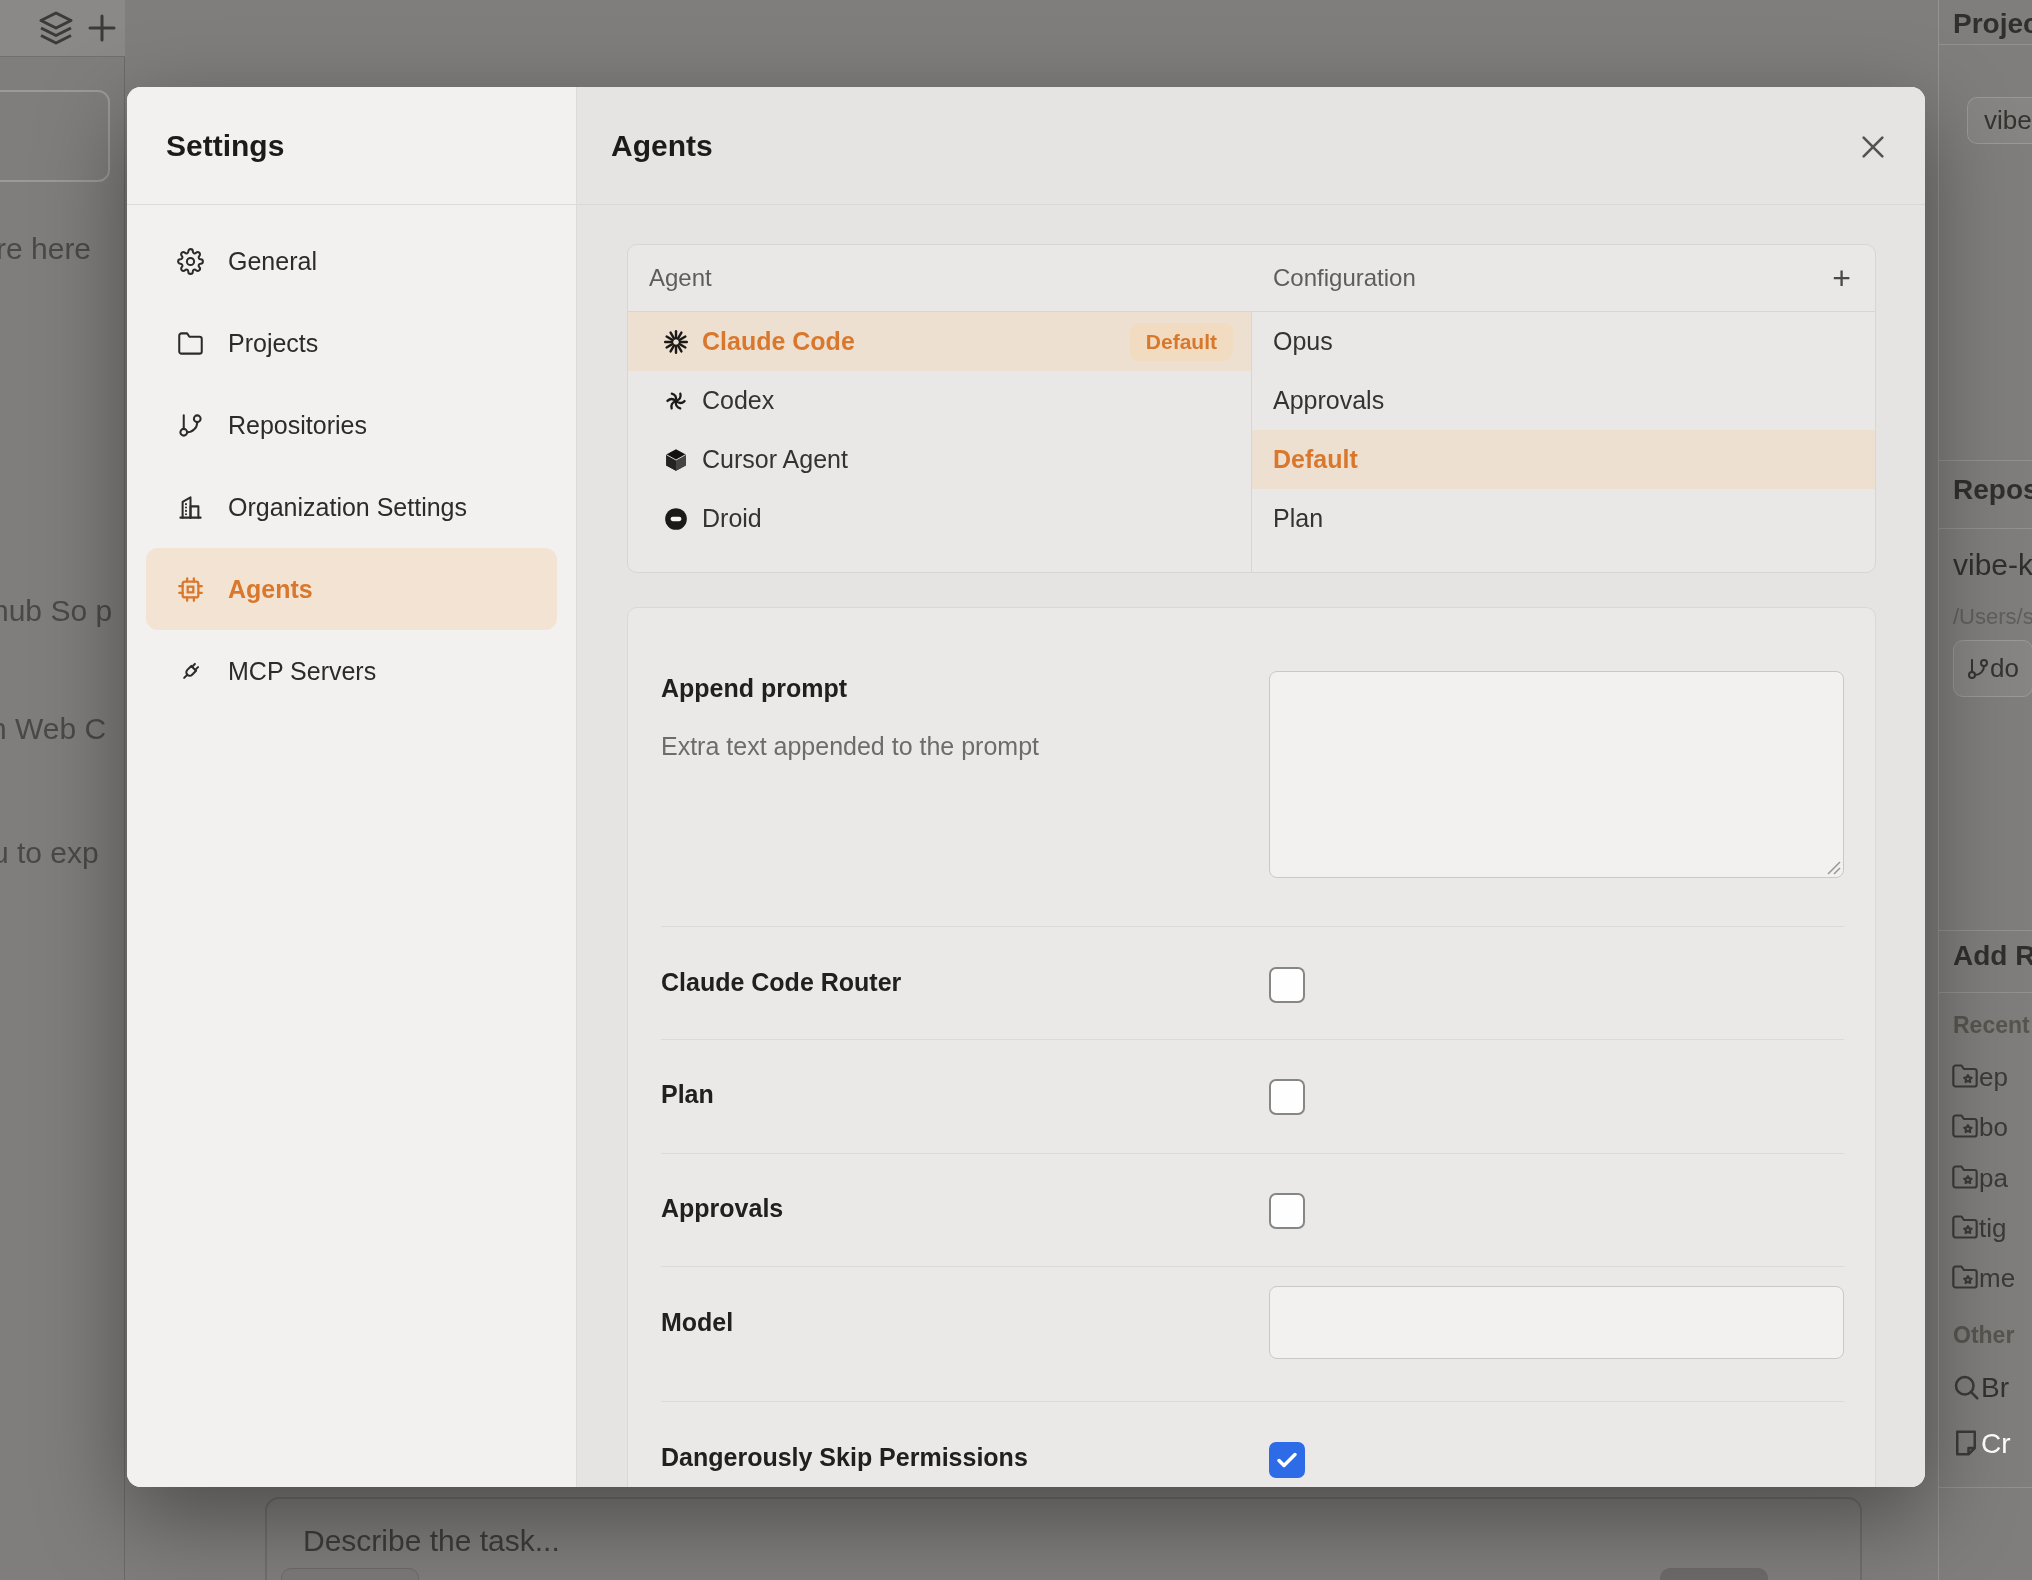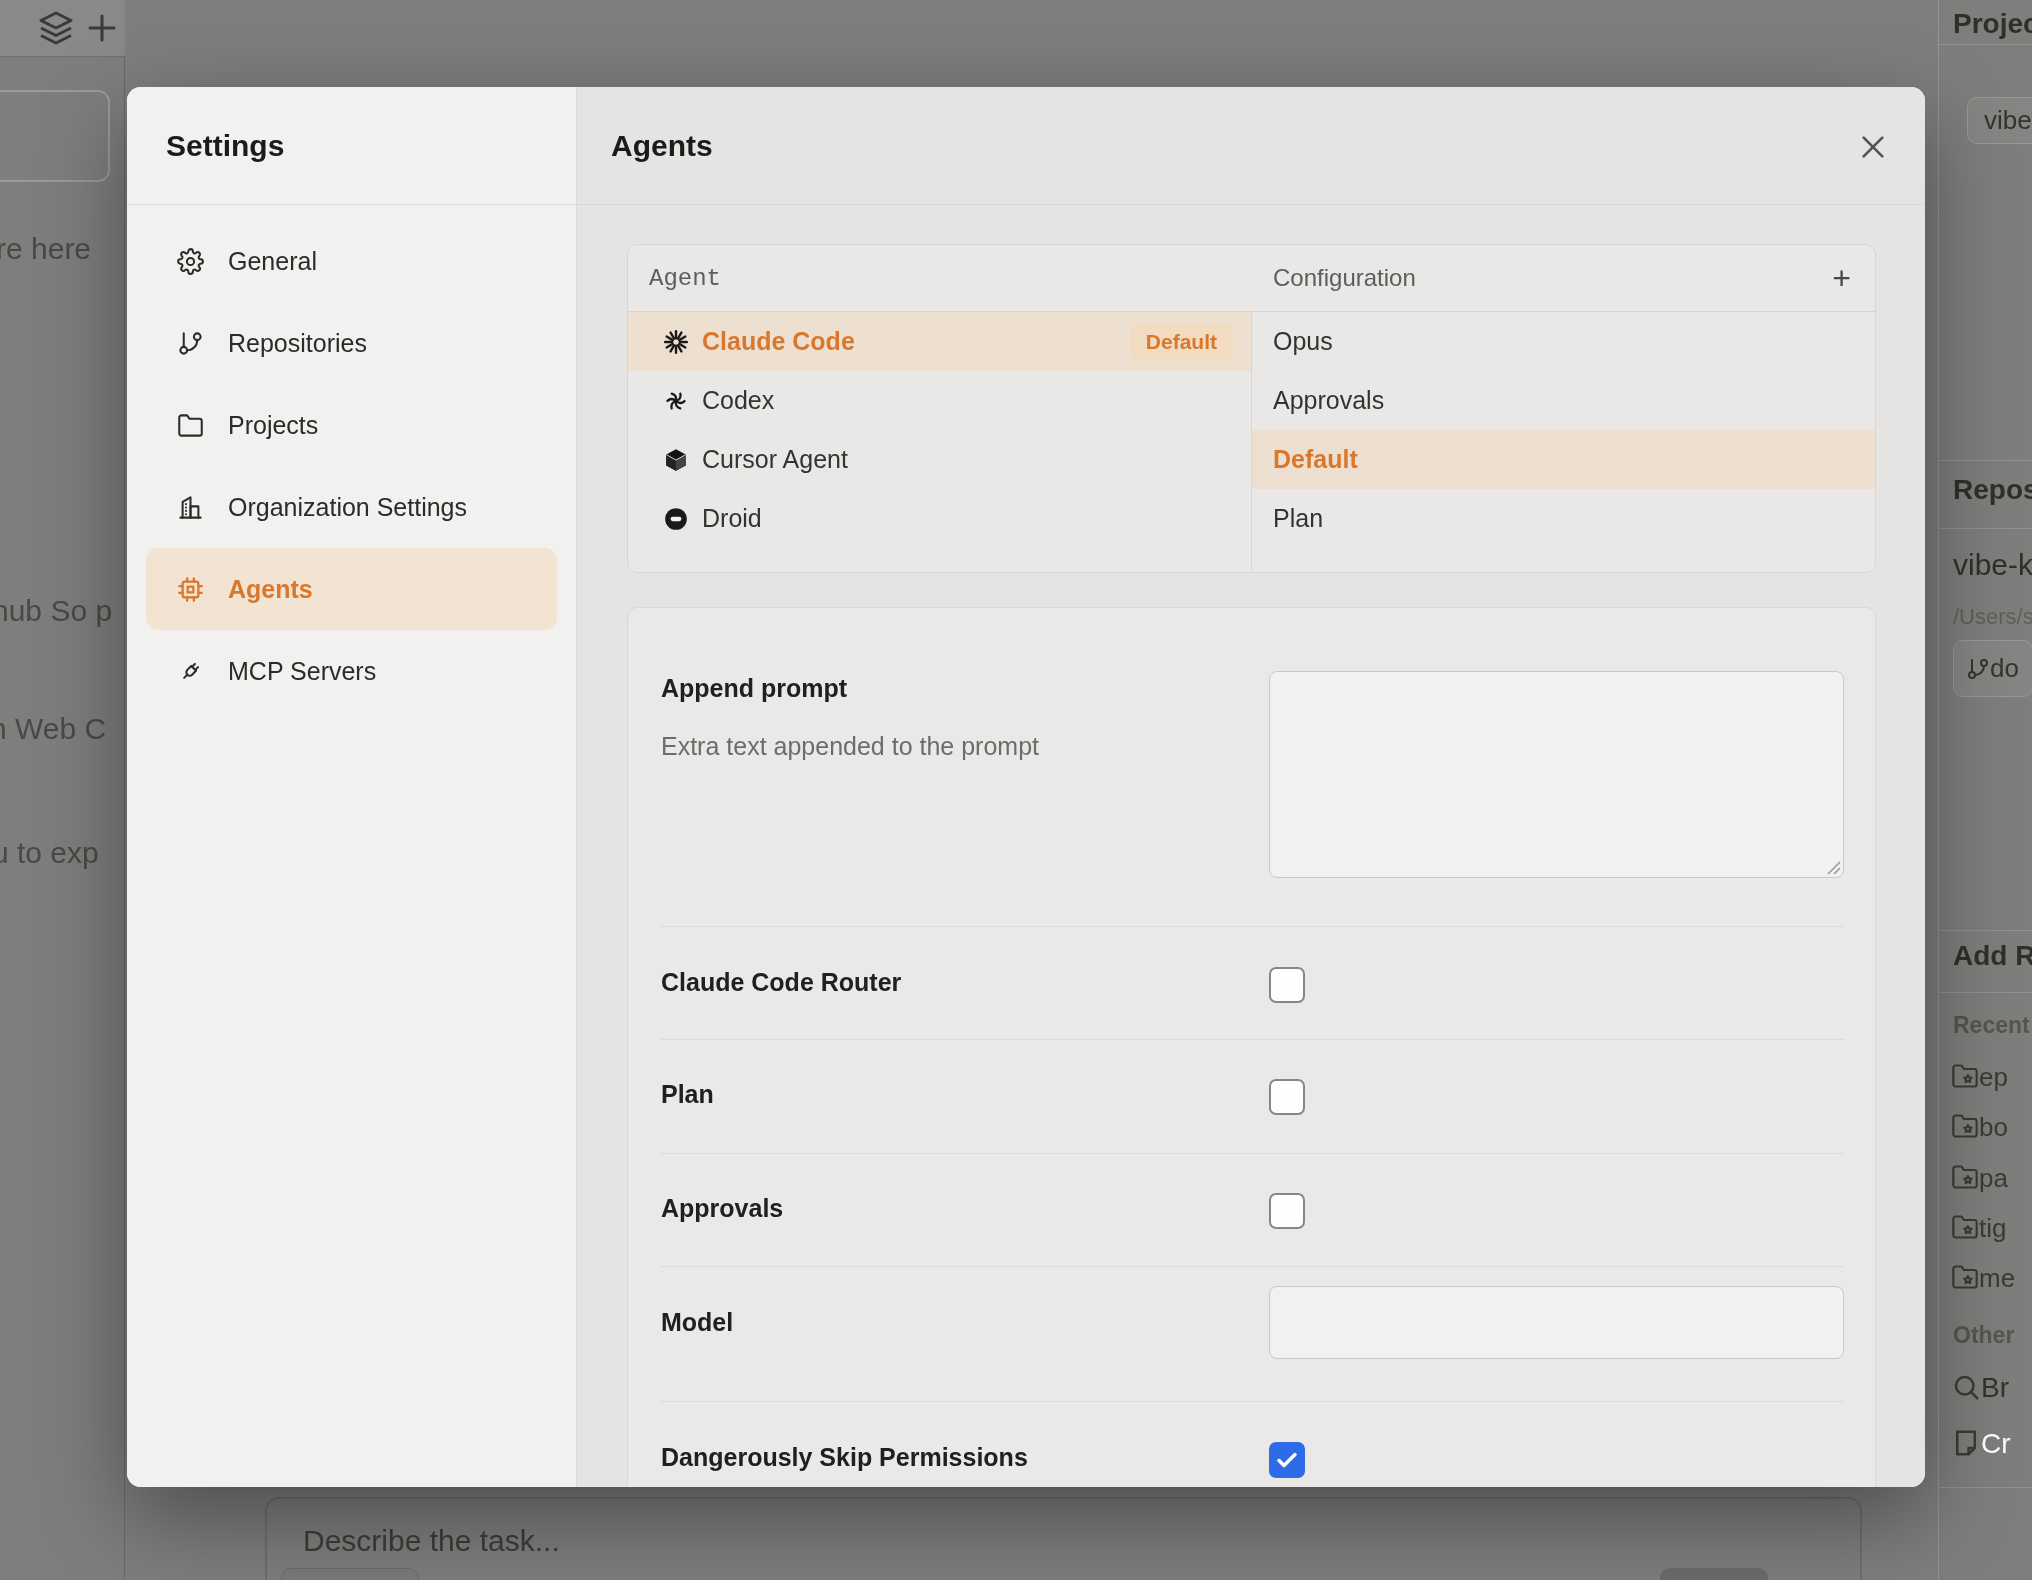--- a/index.html
+++ b/index.html
@@ -52,21 +52,21 @@
 
   .m-main { flex:1; position:relative; background:#e5e4e2; }
   .m-main-header { height:118px; border-bottom:1px solid #d9d8d6; display:flex; align-items:center; padding-left:34px; }
   .close-btn { position:absolute; right:36px; top:44px; width:32px; height:32px; color:#555453; cursor:pointer; }
 
   .agent-table { position:absolute; left:50px; top:157px; width:1249px; height:329px;
                  background:#e9e8e6; border:1px solid #d7d6d4; border-radius:10px; overflow:hidden;
                  display:flex; flex-direction:column; }
   .t-header { height:67px; flex:0 0 auto; border-bottom:1px solid #d7d6d4; display:flex; align-items:center;
               font-size:24px; color:#5e5d5b; }
-  .th-agent { width:624px; padding-left:21px;font-family:Liberation Mono, monospace; }
+  .th-agent { width:624px; padding-left:21px; }
   .th-config { flex:1; padding-left:21px; }
   .th-add { padding-right:24px; font-size:32px; color:#4a4947; line-height:1; cursor:pointer; }
   .t-body { flex:1; display:flex; }
   .col-agents { width:624px; border-right:1px solid #d7d6d4; }
   .col-configs { flex:1; }
   .trow { height:59px; display:flex; align-items:center; font-size:25px; color:#343331; cursor:pointer; }
   .trow.agent { padding-left:34px; }
   .trow.agent .a-icon { width:28px; height:28px; margin-right:12px; display:flex; align-items:center; justify-content:center; color:#1b1a19; }
   .trow.config { padding-left:21px; }
   .trow.selected { background:#eee0d0; color:#d9782d; font-weight:bold; }
@@ -215,33 +215,33 @@
     </div>
     <div class="m-nav">
       <div class="nav-item">
         <svg width="27" height="27" viewBox="0 0 24 24" fill="none" stroke="currentColor" stroke-width="1.8" stroke-linecap="round" stroke-linejoin="round">
             <circle cx="12" cy="12" r="3.2"></circle>
             <path d="M19.4 15a1.7 1.7 0 0 0 .34 1.87l.06.06a2 2 0 1 1-2.83 2.83l-.06-.06a1.7 1.7 0 0 0-1.87-.34 1.7 1.7 0 0 0-1 1.55V21a2 2 0 1 1-4 0v-.09a1.7 1.7 0 0 0-1-1.55 1.7 1.7 0 0 0-1.87.34l-.06.06a2 2 0 1 1-2.83-2.83l.06-.06a1.7 1.7 0 0 0 .34-1.87 1.7 1.7 0 0 0-1.55-1H3a2 2 0 1 1 0-4h.09a1.7 1.7 0 0 0 1.55-1 1.7 1.7 0 0 0-.34-1.87l-.06-.06a2 2 0 1 1 2.83-2.83l.06.06a1.7 1.7 0 0 0 1.87.34h.09a1.7 1.7 0 0 0 1-1.55V3a2 2 0 1 1 4 0v.09a1.7 1.7 0 0 0 1 1.55 1.7 1.7 0 0 0 1.87-.34l.06-.06a2 2 0 1 1 2.83 2.83l-.06.06a1.7 1.7 0 0 0-.34 1.87v.09a1.7 1.7 0 0 0 1.55 1H21a2 2 0 1 1 0 4h-.09a1.7 1.7 0 0 0-1.55 1z"></path>
           </svg>
         <span>General</span>
       </div>
       <div class="nav-item">
+        <svg width="27" height="27" viewBox="0 0 24 24" fill="none" stroke="currentColor" stroke-width="1.8" stroke-linejoin="round">
+            <path d="M22 19a2 2 0 0 1-2 2H4a2 2 0 0 1-2-2V5a2 2 0 0 1 2-2h5l2 3h9a2 2 0 0 1 2 2z"></path>
+          </svg>
+        <span>Projects</span>
+      </div>
+      <div class="nav-item">
         <svg width="27" height="27" viewBox="0 0 24 24" fill="none" stroke="currentColor" stroke-width="1.8" stroke-linecap="round">
             <line x1="6" y1="3" x2="6" y2="15"></line>
             <circle cx="18" cy="6" r="3"></circle>
             <circle cx="6" cy="18" r="3"></circle>
             <path d="M18 9a9 9 0 0 1-9 9"></path>
           </svg>
         <span>Repositories</span>
-      </div>
-      <div class="nav-item">
-        <svg width="27" height="27" viewBox="0 0 24 24" fill="none" stroke="currentColor" stroke-width="1.8" stroke-linejoin="round">
-            <path d="M22 19a2 2 0 0 1-2 2H4a2 2 0 0 1-2-2V5a2 2 0 0 1 2-2h5l2 3h9a2 2 0 0 1 2 2z"></path>
-          </svg>
-        <span>Projects</span>
       </div>
       <div class="nav-item">
         <svg width="27" height="27" viewBox="0 0 24 24" fill="none" stroke="currentColor" stroke-width="1.8" stroke-linecap="round" stroke-linejoin="round">
             <path d="M3 21h18"></path>
             <path d="M5 21V7l7-4v18"></path>
             <path d="M12 21V11h7v10"></path>
             <path d="M8 9h.01M8 12h.01M8 15h.01M8 18h.01"></path>
           </svg>
         <span>Organization Settings</span>
       </div>

